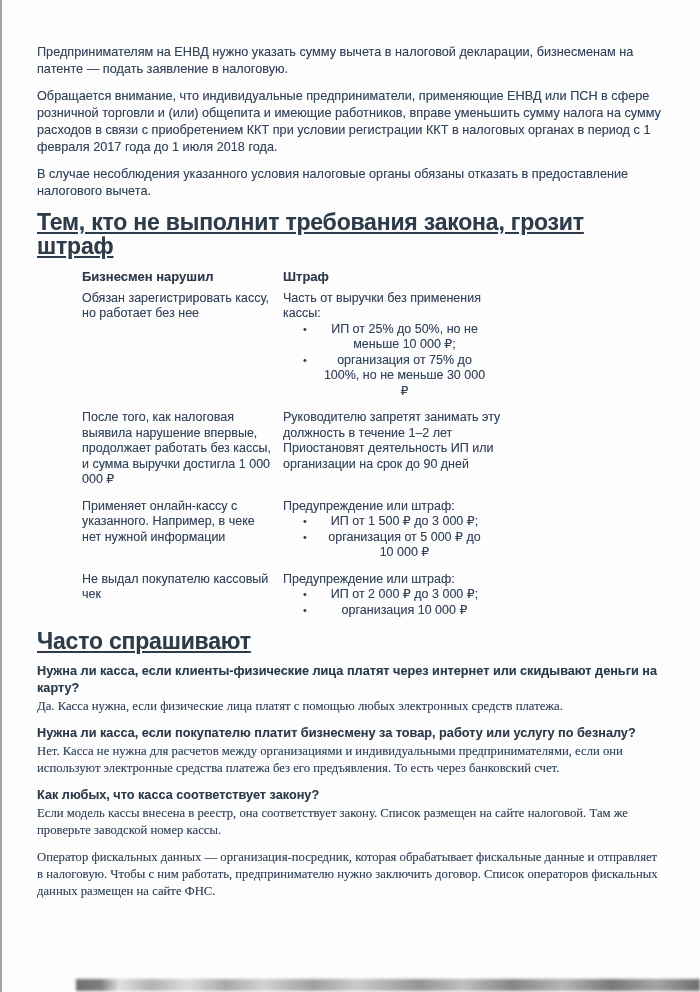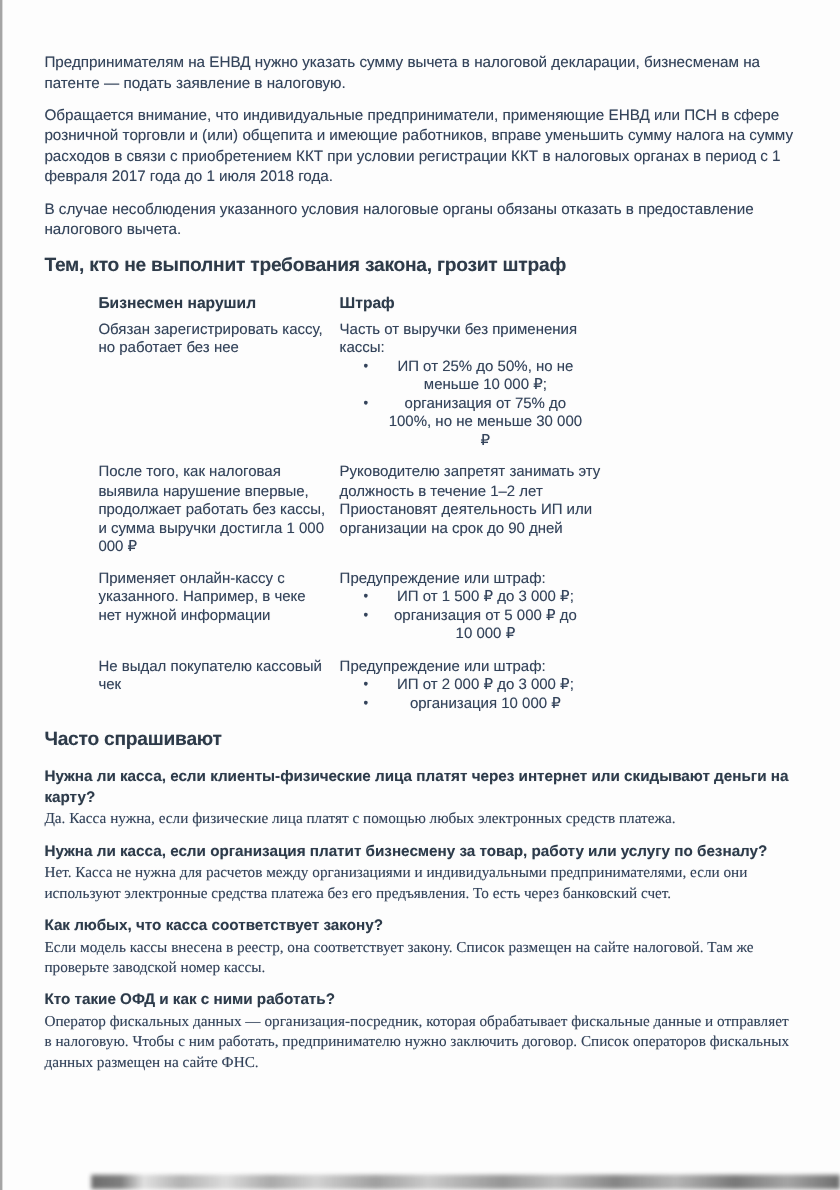--- a/index.html
+++ b/index.html
@@ -10,23 +10,24 @@
   }
   .page{position:absolute;inset:0;}
   .content{
     padding:44px 35px 0 37px;
     color:var(--text,#33435A);
     font-size:12.7px;line-height:17px;
     text-shadow:0 0 .6px rgba(51,67,90,.38);
   }
   p.intro{margin:0 0 10px;}
   h1.hd,h2.hd{
-    font-size:16px;line-height:24px;font-weight:bold;
+    font-size:23px;line-height:24px;font-weight:bold;
     color:var(--heading,#2E3B49);letter-spacing:-.2px;
     margin:3px 0 11px;
+    text-decoration:underline;
   }
   h2.hd{margin:9px 0 10px;}
   
   .tbl{margin-left:5px;font-size:12.5px;line-height:15.5px;}
   .tr{display:grid;grid-template-columns:201px 227px;margin-bottom:11px;padding-left:40px;}
   .thead{margin-bottom:6px;}
   .th{font-weight:bold;font-size:13px;color:var(--bold,#2D3B4A);}
   .cell-v{padding-right:8px;}
   .pen-intro{}
   .pen-list{margin:0;padding:0;}
@@ -131,29 +132,28 @@
         </div>
     </div>
 
     <h2 class="hd">Часто спрашивают</h2>
     <div id="faq">
         <div class="qa">
           <div class="q">Нужна ли касса, если клиенты-физические лица платят через интернет или скидывают деньги на карту?</div>
           <div class="a">Да. Касса нужна, если физические лица платят с помощью любых электронных средств платежа.</div>
         </div>
         <div class="qa">
-          <div class="q">Нужна ли касса, если организация платит бизнесмену за товар, работу или услугу по безналу?</div>
+          <div class="q">Нужна ли касса, если покупателю платит бизнесмену за товар, работу или услугу по безналу?</div>
           <div class="a">Нет. Касса не нужна для расчетов между организациями и индивидуальными предпринимателями, если они используют электронные средства платежа без его предъявления. То есть через банковский счет.</div>
         </div>
         <div class="qa">
           <div class="q">Как любых, что касса соответствует закону?</div>
           <div class="a">Если модель кассы внесена в реестр, она соответствует закону. Список размещен на сайте налоговой. Там же проверьте заводской номер кассы.</div>
         </div>
         <div class="qa">
-          <div class="q">Кто такие ОФД и как с ними работать?</div>
           <div class="a">Оператор фискальных данных — организация-посредник, которая обрабатывает фискальные данные и отправляет в налоговую. Чтобы с ним работать, предпринимателю нужно заключить договор. Список операторов фискальных данных размещен на сайте ФНС.</div>
         </div>
       </div>
   </div>
 
   <div class="scan-left"></div>
   <div class="scan-bottom"></div>
 </div>
 
 </body></html>

